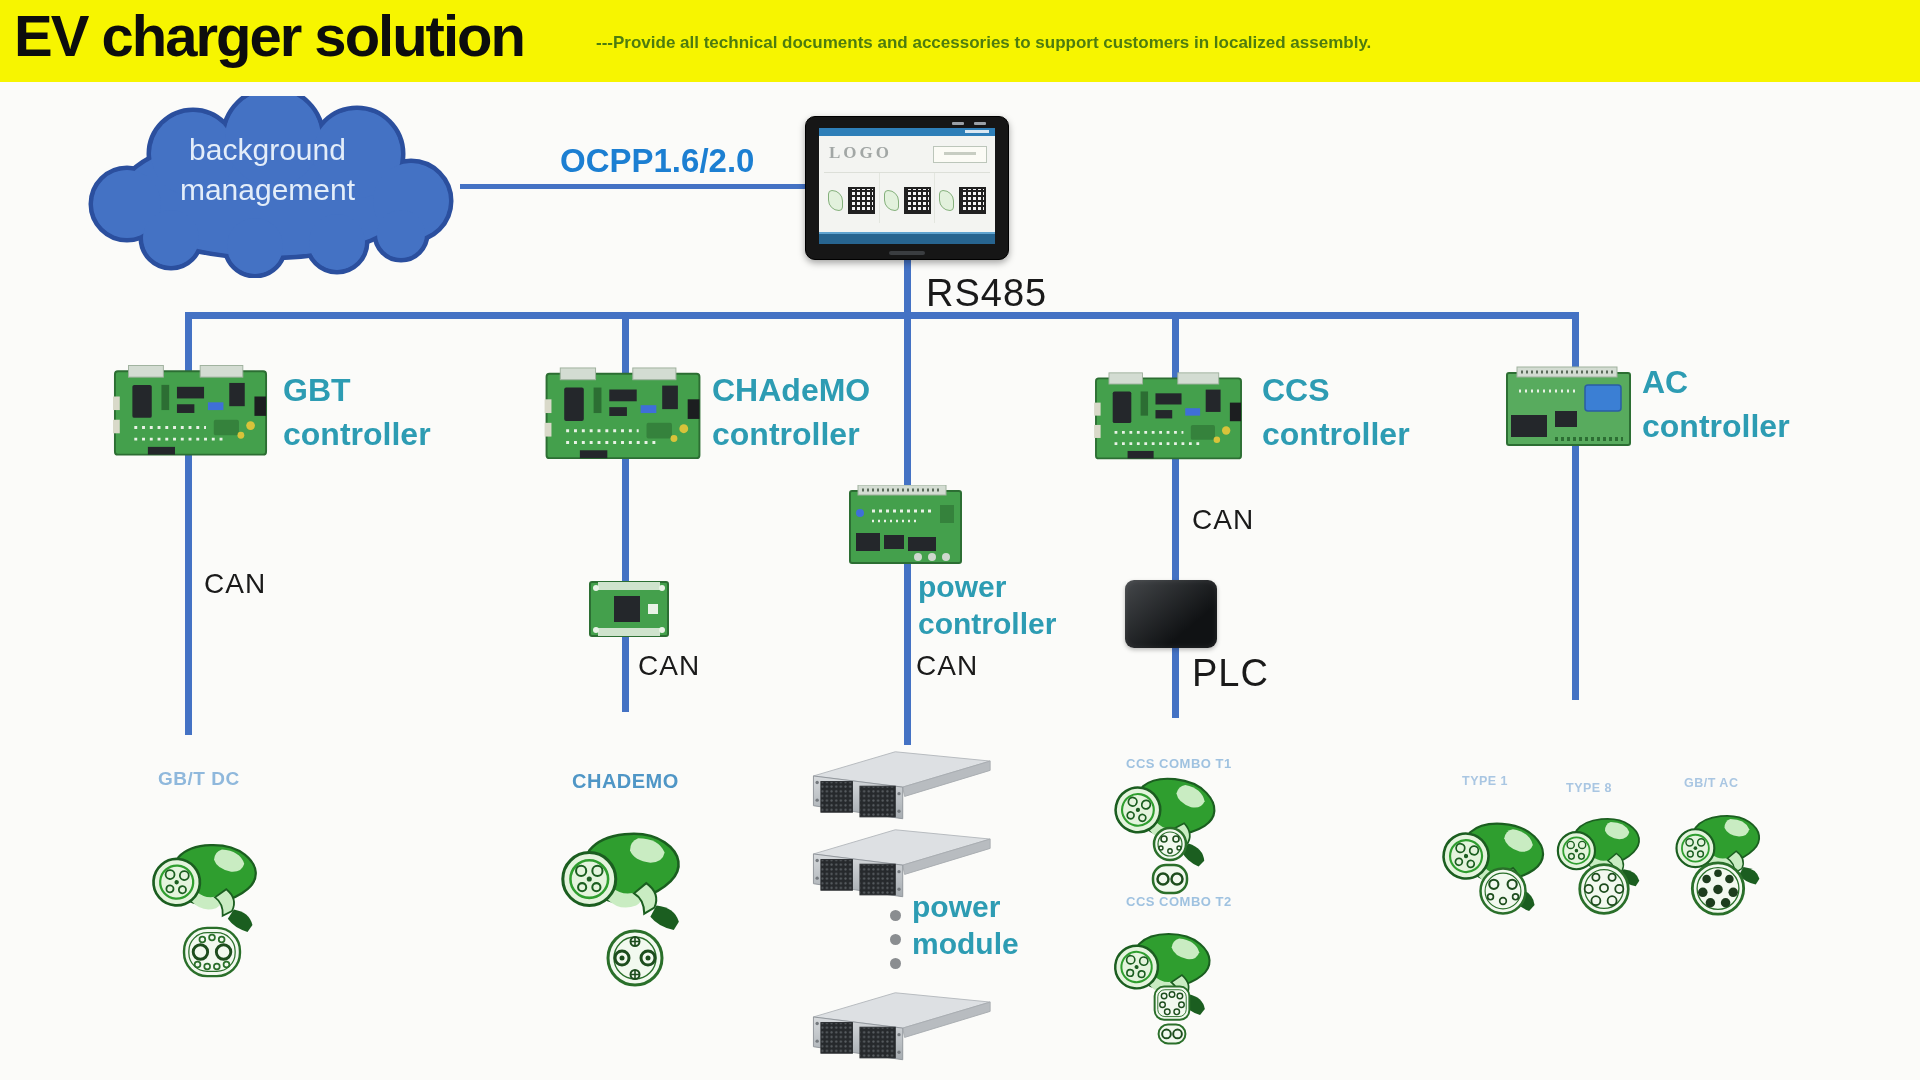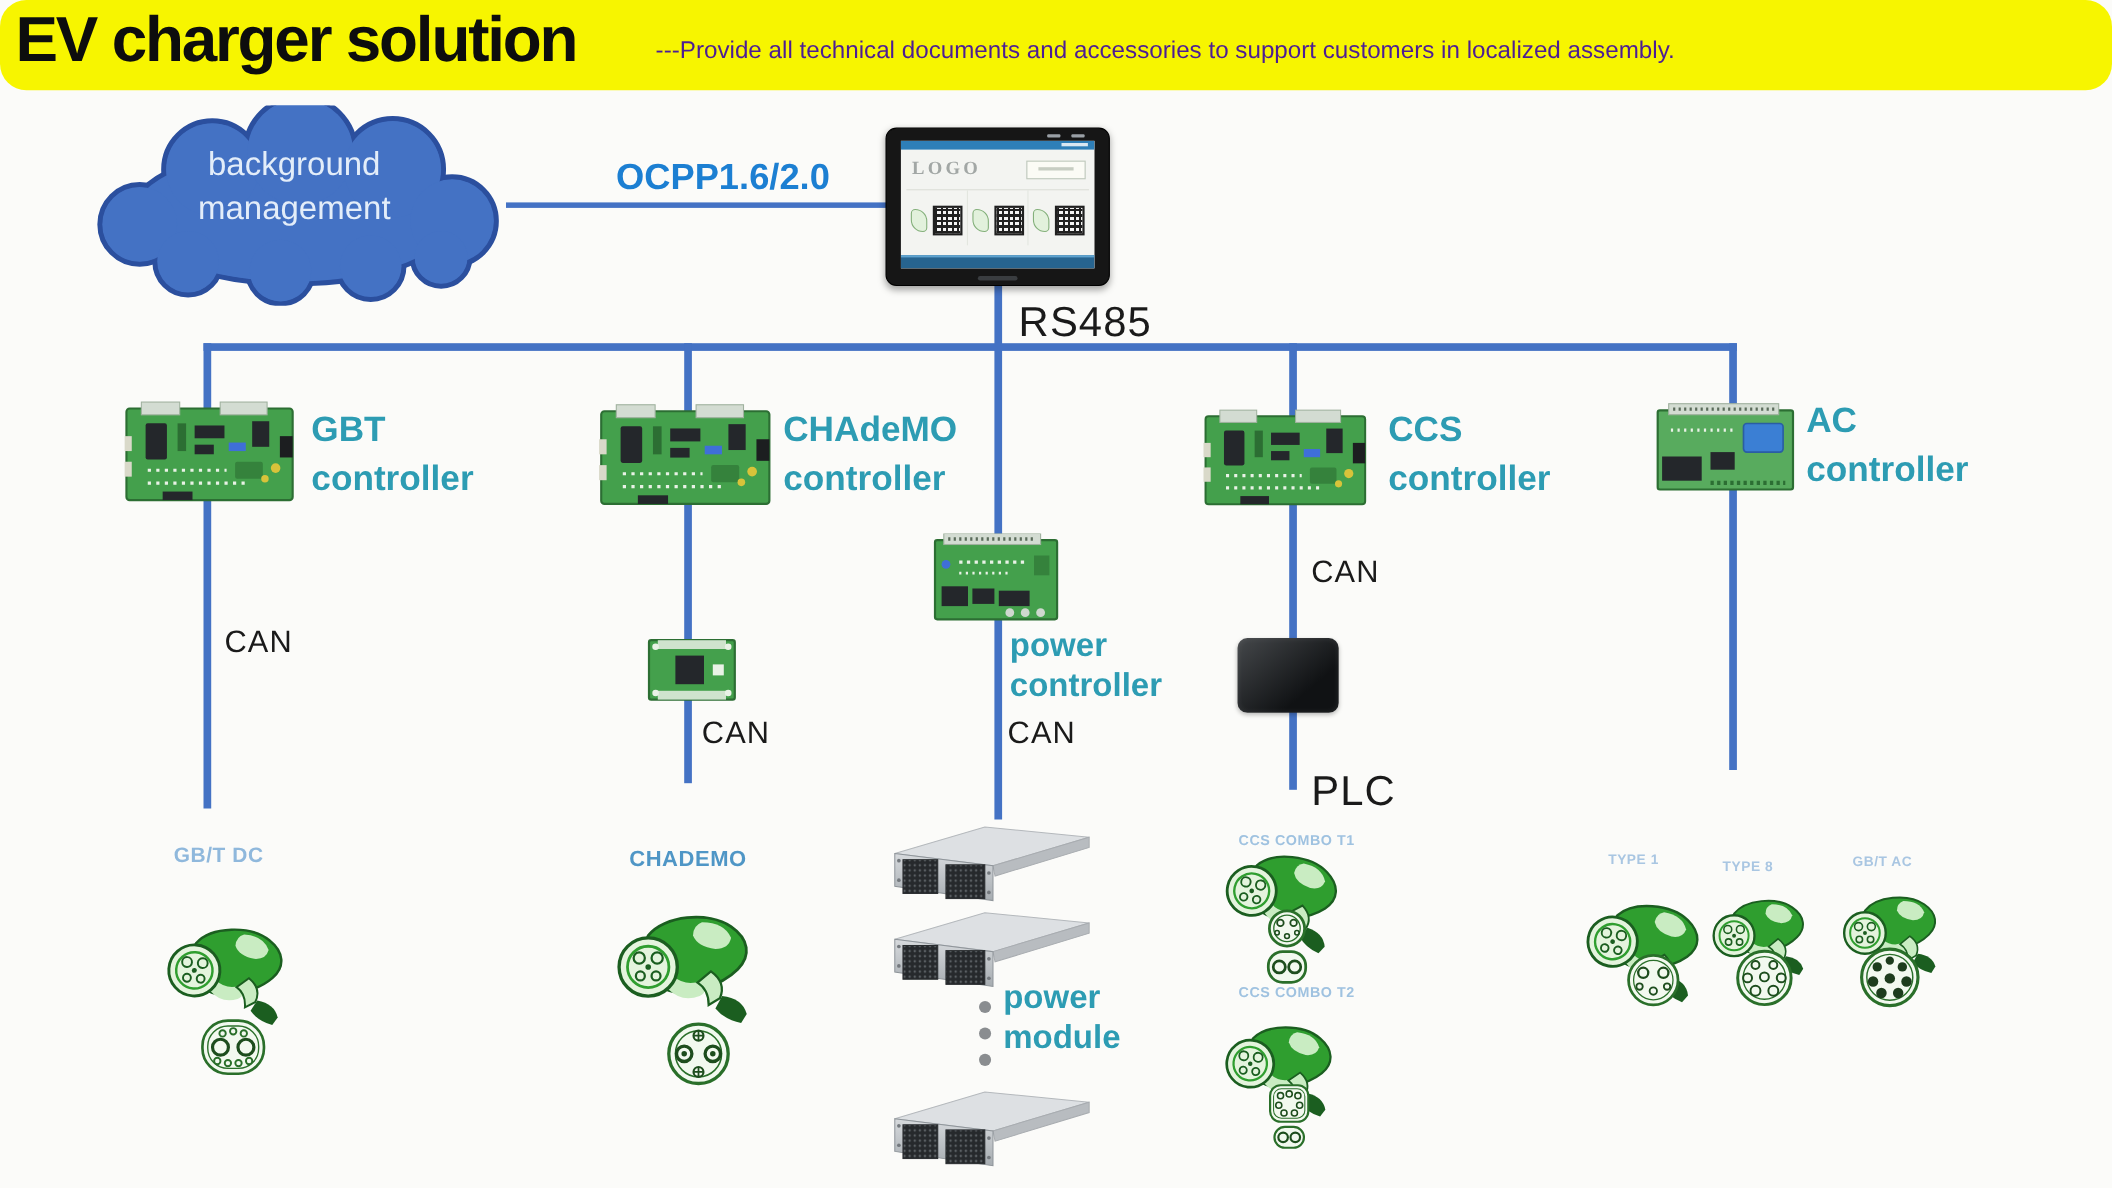--- a/index.html
+++ b/index.html
@@ -4,33 +4,33 @@
 <style>
   html,body{margin:0;padding:0;background:#e8e8e8;}
   .stage{position:relative;width:1920px;height:1080px;background:#fbfbf9;
          font-family:"Liberation Sans",sans-serif;overflow:hidden;}
   .abs{position:absolute;}
   .line{position:absolute;background:#4472c4;z-index:1;}
   .img{z-index:2;}
   .lbl{position:absolute;z-index:3;white-space:nowrap;}
 
   
-  .banner{position:absolute;left:0;top:0;width:1920px;height:82px;background:#f7f500;z-index:4;border-radius:24px;}
+  .banner{position:absolute;left:0;top:0;width:1920px;height:82px;background:#f7f500;z-index:4;}
   .title{position:absolute;left:14px;top:2px;font-size:58px;font-weight:900;
          letter-spacing:-2px;color:#0d0d0d;}
-  .subtitle{position:absolute;left:596px;top:33px;font-size:22px;font-weight:400;color:#4c1d95;}
+  .subtitle{position:absolute;left:596px;top:33px;font-size:17px;font-weight:700;color:#4d7c0f;}
 
   
   .cloudtxt{color:#e3edf9;font-size:30px;line-height:40px;text-align:center;font-weight:400;}
 
   
   .ocpp{color:#1c7fd2;font-weight:700;font-size:33px;}
   .proto{color:#1a1a1a;font-size:28px;font-weight:400;letter-spacing:1px;}
   .proto.rs{font-size:38px;}
-  .proto.plc{font-size:38px;margin-top:47px;}
+  .proto.plc{font-size:38px;}
   .ctl{color:#2d9cb3;font-weight:700;font-size:32px;line-height:44px;}
   .ctl.small{font-size:30px;line-height:37px;}
   .clabel{color:#8fb8dc;font-weight:700;font-size:19px;letter-spacing:.5px;}
   .clabel.chademo{color:#4f96c6;font-size:20px;}
   .clabel.tiny{color:#9fc2e0;font-size:13px;}
   .clabel.tiny2{color:#a9c6e2;font-size:12.5px;}
 
   
   .hmi{position:absolute;left:805px;top:116px;width:202px;height:142px;background:#161616;
        border:1px solid #000;border-radius:10px;box-shadow:0 3px 7px rgba(0,0,0,.35);z-index:2;}

